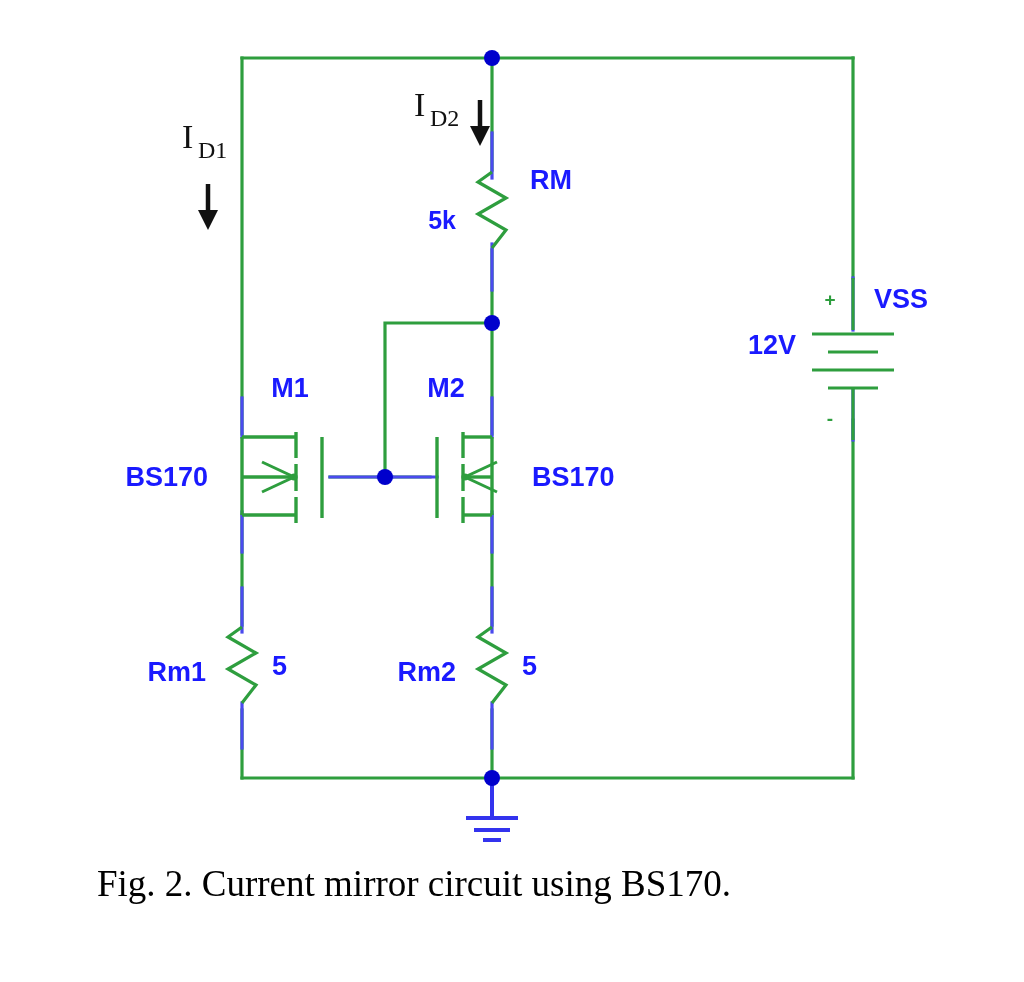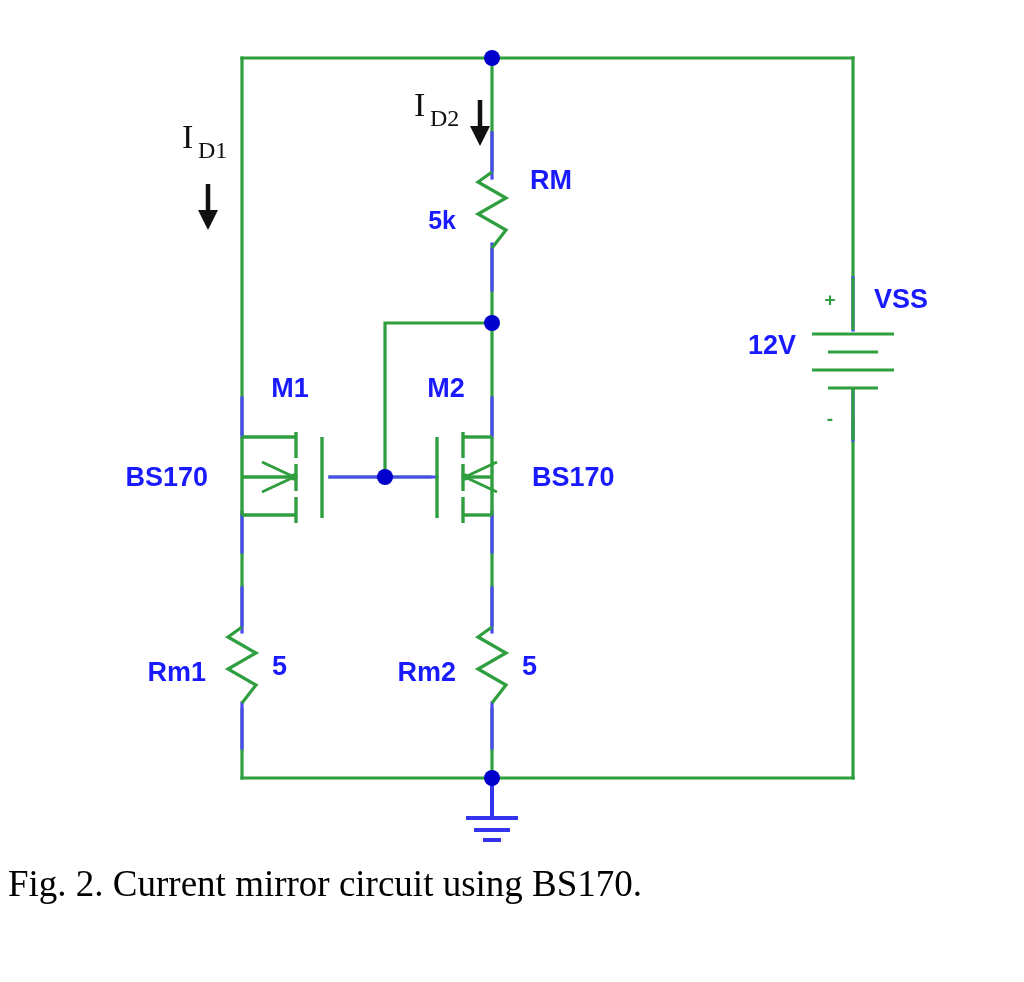--- a/index.html
+++ b/index.html
@@ -1,23 +1,23 @@
 <!DOCTYPE html>
 <html><head>
 <meta charset="utf-8">
 <title>Current mirror circuit</title>
 <style>
   html,body{margin:0;padding:0;background:#ffffff;}
   body{width:1024px;height:982px;overflow:hidden;
        font-family:"Liberation Serif",serif;}
   #page{position:relative;width:1024px;height:982px;background:#fff;}
   #schematic{position:absolute;left:0;top:0;width:1024px;height:860px;}
-  .cap{position:absolute;left:0;top:862px;width:828px;
+  .cap{position:absolute;left:0;top:862px;width:828px;text-align:center;
        font-family:"Liberation Serif","DejaVu Serif",serif;
-       font-size:37px;color:#000;letter-spacing:0px;white-space:nowrap;margin-left:8px;}
+       font-size:37px;color:#000;letter-spacing:0px;white-space:nowrap;}
   
   text{dominant-baseline:middle;}
   .lbl{font-family:"Liberation Sans","DejaVu Sans",sans-serif;
        font-size:27px;font-weight:700;fill:#1a1aff;}
   .lbl-sm{font-family:"Liberation Sans","DejaVu Sans",sans-serif;
        font-size:25px;font-weight:700;fill:#1a1aff;}
   .sign{font-family:"Liberation Sans","DejaVu Sans",sans-serif;
        font-size:19px;font-weight:700;fill:#2e9e3e;}
   .cur{font-family:"Liberation Serif","DejaVu Serif",serif;
        font-size:34px;fill:#111;}

